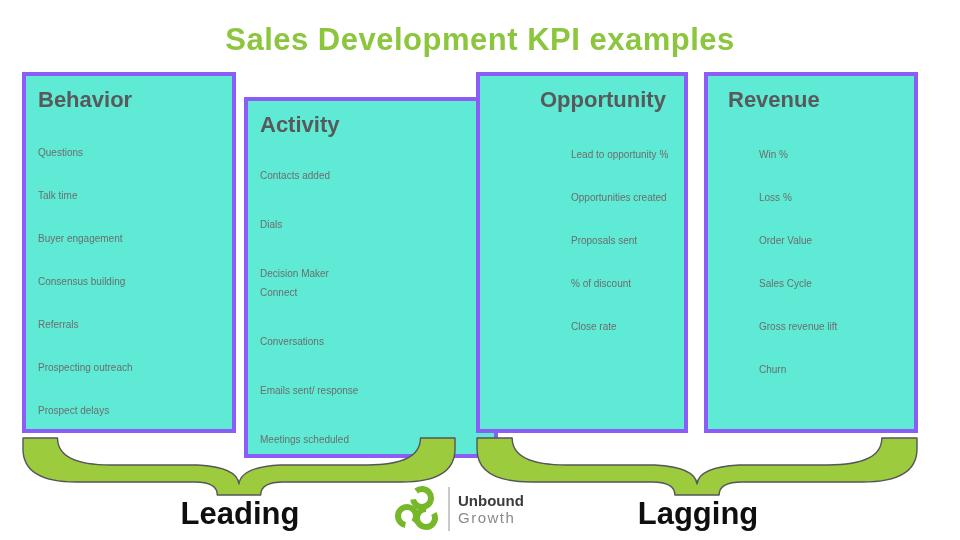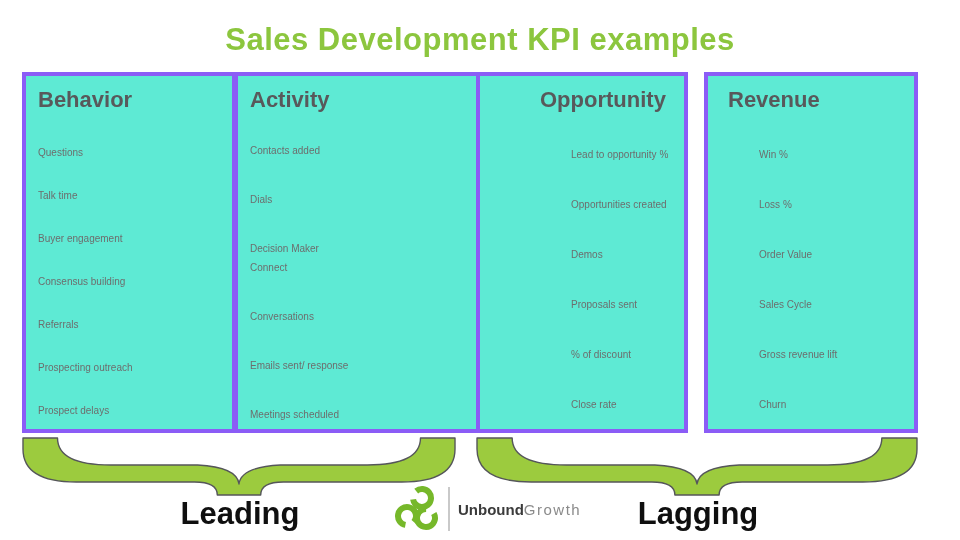--- a/index.html
+++ b/index.html
@@ -9,51 +9,51 @@
   }
   .title{
     position:absolute;top:22px;left:0;width:960px;text-align:center;
     font-size:31px;font-weight:bold;color:#8CC63E;letter-spacing:0.5px;
   }
   .kpi-box{
     position:absolute;top:72px;height:361px;box-sizing:border-box;
     background:#5eead4;border:4px solid #8b5cf6;
   }
   .box-1{left:22px;width:214px;}
-  .box-2{left:234px;width:254px;}
+  .box-2{left:244px;width:254px;margin-top:25px;}
   .box-3{left:476px;width:212px;padding-left:48px;}
   .box-4{left:704px;width:214px;padding-left:8px;}
   .box-header{
     margin:10px 12px 0;font-size:22px;font-weight:bold;color:#58595B;line-height:27px;
   }
   .items{display:flex;flex-direction:column;margin:0 12px;}
   .box-1 .items{margin-top:30px;gap:24px;}
   .box-2 .items{margin-top:28px;gap:30px;}
-  .box-3 .items,.box-4 .items{margin-top:32px;gap:31px;margin-left:43px;}
+  .box-3 .items,.box-4 .items{margin-top:32px;gap:24px;margin-left:43px;}
   .item{
     font-size:10px;color:#6D6D6D;line-height:19px;white-space:pre-line;
   }
   .brace{position:absolute;top:437px;height:62px;}
   .brace-left{left:22px;width:434px;}
   .brace-right{left:476px;width:442px;}
   .brace svg{display:block;width:100%;height:100%;}
   .brace path{fill:#9CCB3E;stroke:#55565A;stroke-width:1.4;stroke-linejoin:round;}
   .group-label{
     position:absolute;top:495px;font-size:31px;font-weight:bold;color:#0F0F0F;
     text-align:center;line-height:38px;
   }
   .label-leading{left:130px;width:220px;}
   .label-lagging{left:587px;width:222px;}
   .logo{
     position:absolute;left:394px;top:483px;height:52px;display:flex;align-items:center;
   }
   .logo-mark{width:48px;height:50px;margin-right:6px;}
   .logo-mark circle{fill:none;stroke:#76B82A;stroke-width:6;}
   .logo-divider{width:0;height:44px;border-left:2px solid #C9C9C9;margin-right:8px;}
-  .logo-text{display:flex;justify-content:center;}
+  .logo-text{display:flex;flex-direction:column;justify-content:center;}
   .logo-line1{font-size:15px;font-weight:bold;color:#3B3B3B;line-height:17px;}
   .logo-line2{font-size:15px;color:#8A8A8A;letter-spacing:1.5px;line-height:17px;}
 </style>
 </head>
 <body>
 
 <div class="stage">
 
   <div class="title">Sales Development KPI examples</div>
 
@@ -81,21 +81,20 @@
       <div class="item">Emails sent/ response</div>
       <div class="item">Meetings scheduled</div>
     </div>
   </div>
 
   <div class="kpi-box box-3">
     <div class="box-header">Opportunity</div>
     <div class="items">
       <div class="item">Lead to opportunity %</div>
       <div class="item">Opportunities created</div>
-      <div class="item">Demos</div>
       <div class="item">Proposals sent</div>
       <div class="item">% of discount</div>
       <div class="item">Close rate</div>
     </div>
   </div>
 
   <div class="kpi-box box-4">
     <div class="box-header">Revenue</div>
     <div class="items">
       <div class="item">Win %</div>

